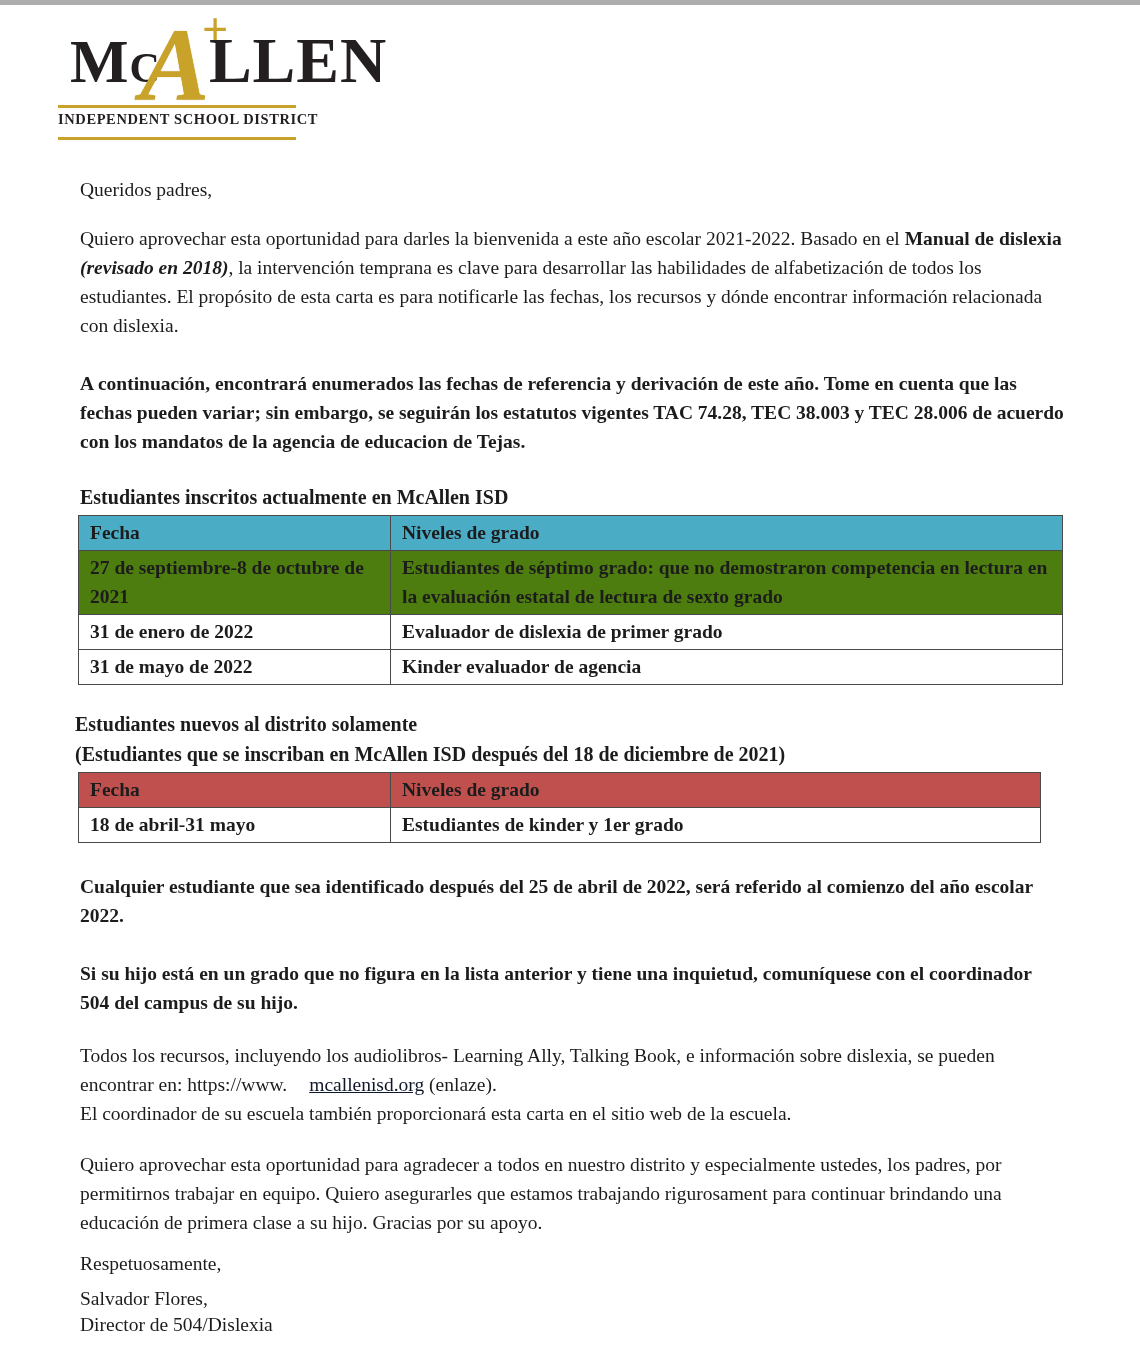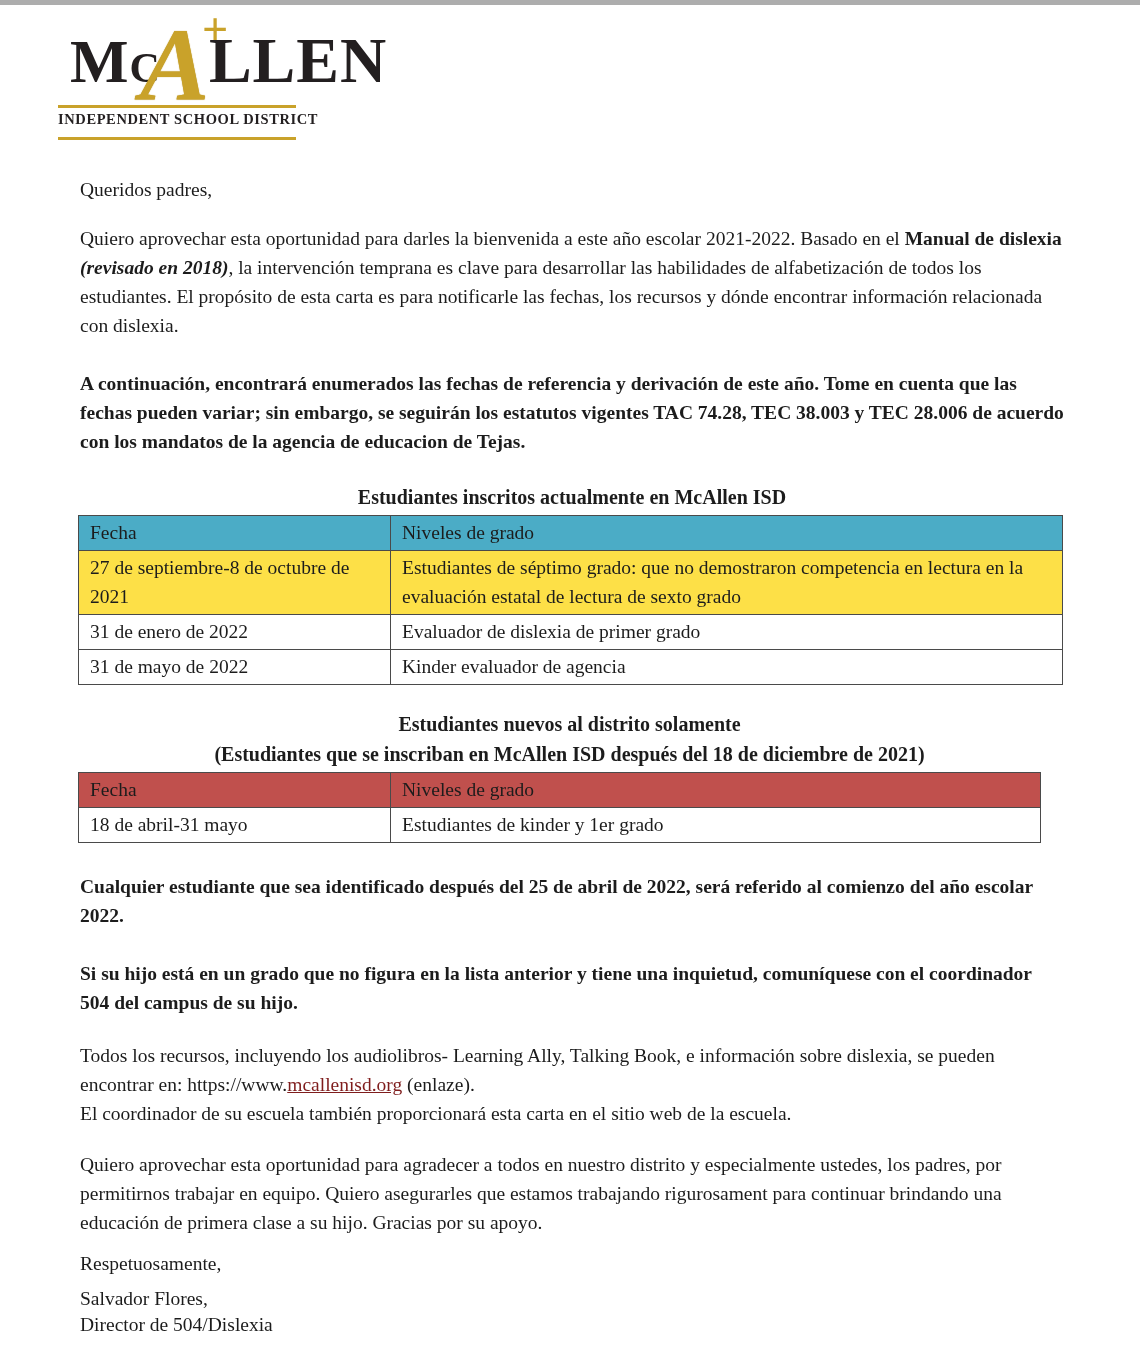--- a/index.html
+++ b/index.html
@@ -99,52 +99,52 @@
   .mt { margin-top: 29px; font-weight: bold; }
   .mt-sm { margin-top: 20px; }
   b.manual { font-weight: bold; }
   .bold-italic { font-weight: bold; font-style: italic; margin-top: 10px; }
 
   .section-title {
     font-size: 20px;
     font-weight: bold;
     line-height: 30px;
     margin: 0;
-    text-align: center;
   }
   .section-title.first { margin-top: 26px; }
   .section-title.second { margin-top: 24px; margin-left: -5px; }
   .section-title.second-sub { margin-left: -5px; }
 
   
   table.ref-table {
     border-collapse: collapse;
     width: 985px;
     margin-top: 3px;
     margin-left: -2px;
     font-size: 19.5px;
   }
   table.ref-table.narrow { width: 963px; }
   table.ref-table td, table.ref-table th {
     border: 1.5px solid #4a4a4a;
     padding: 2px 6px 3px 11px;
     text-align: left;
-    font-weight: normal;
+    font-weight: bold;
     vertical-align: top;
     line-height: 29px;
   }
   table.ref-table .col-date  { width: 312px; }
   th.teal { background: #4bacc6; }
   th.red  { background: #c0504d; }
-  tr.shaded td { background: #fde047; }
+  tr.shaded td { background: #4d7c0f; }
 
   a.doc-link {
-    color: #7f1d1d;
+    color: #0f172a;
     text-decoration: underline;
     cursor: pointer;
+    margin-left: 22px;
   }
 
   .signature-block {
     margin-top: 8px;
     font-size: 19.5px;
     line-height: 26px;
   }
   .closing { margin-top: 12px; }
 </style>
 </head>

